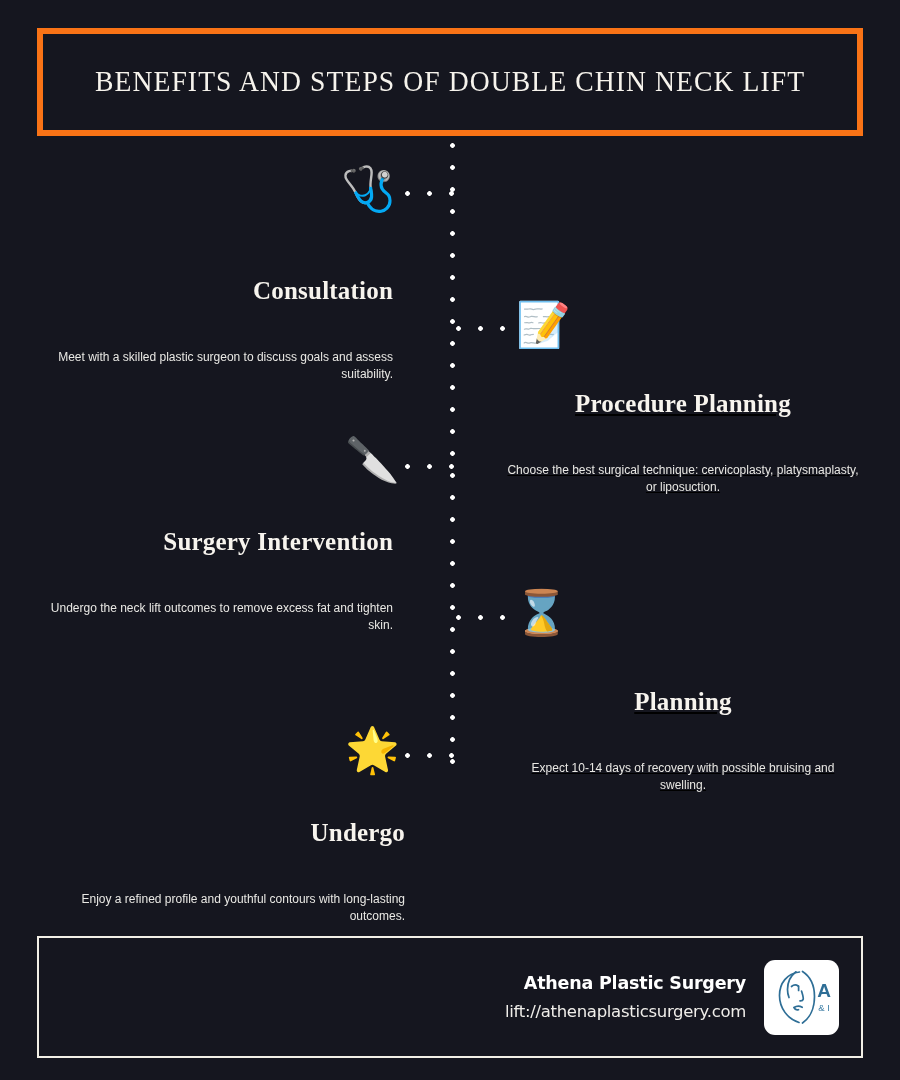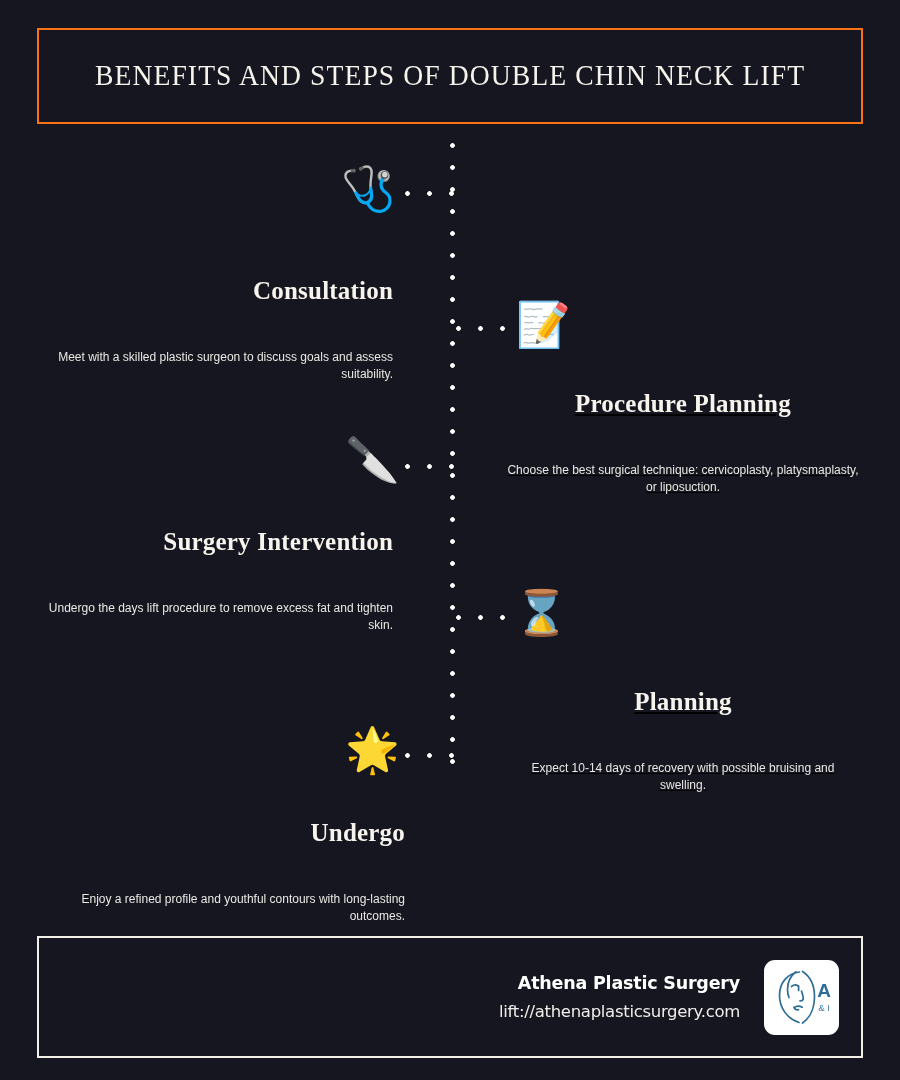--- a/index.html
+++ b/index.html
@@ -22,22 +22,22 @@
     height: 1080px;
     background: #15161f;
   }
 
   
   .header-box {
     position: absolute;
     left: 37px;
     top: 28px;
     width: 826px;
-    height: 96px;
-    border: 2px solid #f97316;
+    height: 108px;
+    border: 6px solid #f97316;
     display: flex;
     align-items: center;
     justify-content: center;
   }
 
   .header-title {
     font-family: "Liberation Serif", "DejaVu Serif", serif;
     font-size: 28.5px;
     letter-spacing: 1.1px;
     color: #f6f3ec;
@@ -108,21 +108,21 @@
     border: 2px solid #f2efe6;
   }
 
   .footer-inner {
     position: absolute;
     right: 22px;
     top: 0;
     height: 100%;
     display: flex;
     align-items: center;
-    gap: 24px;
+    gap: 18px;
   }
 
   .footer-text { text-align: right; }
 
   .footer-brand {
     font-family: "DejaVu Sans", sans-serif;
     font-size: 17.5px;
     font-weight: 700;
     color: #ffffff;
     letter-spacing: -0.2px;
@@ -176,21 +176,21 @@
 
   <div class="step step-right" style="left:507px; top:390px; width:352px;">
     <div class="step-title">Procedure Planning</div>
     <div class="step-desc">Choose the best surgical technique: cervicoplasty, platysmaplasty, or liposuction.</div>
   </div>
 
   <div class="step-icon" style="left:345px; top:438px;">🔪</div>
 
   <div class="step step-left" style="left:40px; top:528px; width:353px;">
     <div class="step-title">Surgery Intervention</div>
-    <div class="step-desc">Undergo the days lift procedure to remove excess fat and tighten skin.</div>
+    <div class="step-desc">Undergo the neck lift outcomes to remove excess fat and tighten skin.</div>
   </div>
 
   <div class="step-icon" style="left:514px; top:591px;">⌛</div>
 
   <div class="step step-right" style="left:507px; top:688px; width:352px;">
     <div class="step-title">Planning</div>
     <div class="step-desc">Expect 10-14 days of recovery with possible bruising and swelling.</div>
   </div>
 
   <div class="step-icon" style="left:345px; top:728px;">🌟</div>

